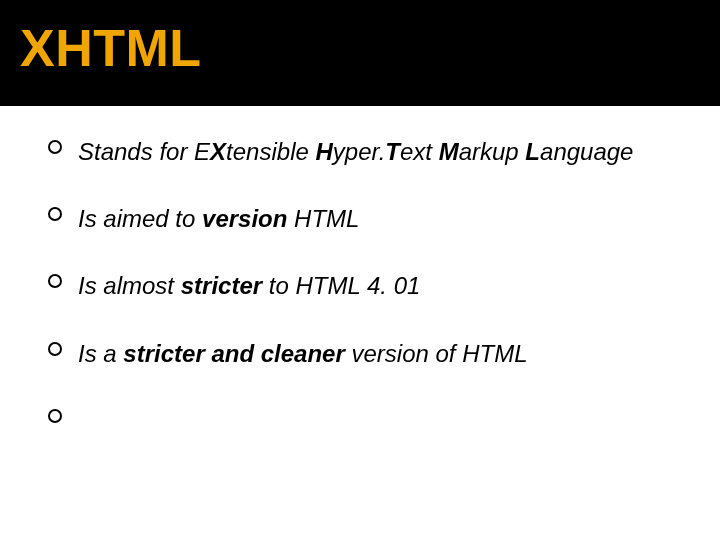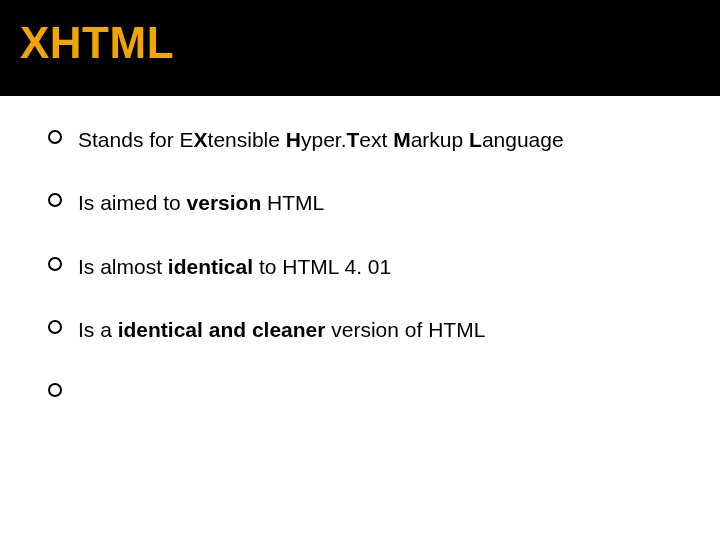--- a/index.html
+++ b/index.html
@@ -17,21 +17,21 @@
     position: relative;
     background: #ffffff;
   }
   .title-bar {
     background: #000000;
     padding: 18px 0 28px 20px;
   }
   .title-bar h1 {
     margin: 0;
     color: #f0a500;
-    font-size: 44px;
+    font-size: 52px;
     font-weight: 700;
     letter-spacing: 0.5px;
   }
   .body {
     padding: 30px 40px 0 48px;
   }
   .item {
     display: flex;
     align-items: flex-start;
     margin-bottom: 36px;
@@ -40,23 +40,24 @@
     width: 14px;
     height: 14px;
     border: 2px solid #000;
     border-radius: 50%;
     flex: 0 0 auto;
     margin-top: 4px;
     margin-right: 16px;
     box-sizing: border-box;
   }
   .text {
-    font-size: 21px;
+    font-size: 24px;
     color: #000;
     line-height: 1.3;
+    font-style: italic;
   }
   .text b {
     font-weight: 700;
   }
 </style>
 </head>
 <body>
 
 <div class="slide">
   <div class="title-bar">
@@ -66,23 +67,23 @@
     <div class="item">
       <span class="bullet"></span>
       <span class="text">Stands for E<b>X</b>tensible <b>H</b>yper.<b>T</b>ext <b>M</b>arkup <b>L</b>anguage</span>
     </div>
     <div class="item">
       <span class="bullet"></span>
       <span class="text">Is aimed to <b>version</b> HTML</span>
     </div>
     <div class="item">
       <span class="bullet"></span>
-      <span class="text">Is almost <b>identical</b> to HTML 4. 01</span>
+      <span class="text">Is almost <b>stricter</b> to HTML 4. 01</span>
     </div>
     <div class="item">
       <span class="bullet"></span>
-      <span class="text">Is a <b>identical and cleaner</b> version of HTML</span>
+      <span class="text">Is a <b>stricter and cleaner</b> version of HTML</span>
     </div>
     <div class="item">
       <span class="bullet"></span>
     </div>
   </div>
 </div>
 
 </body></html>

